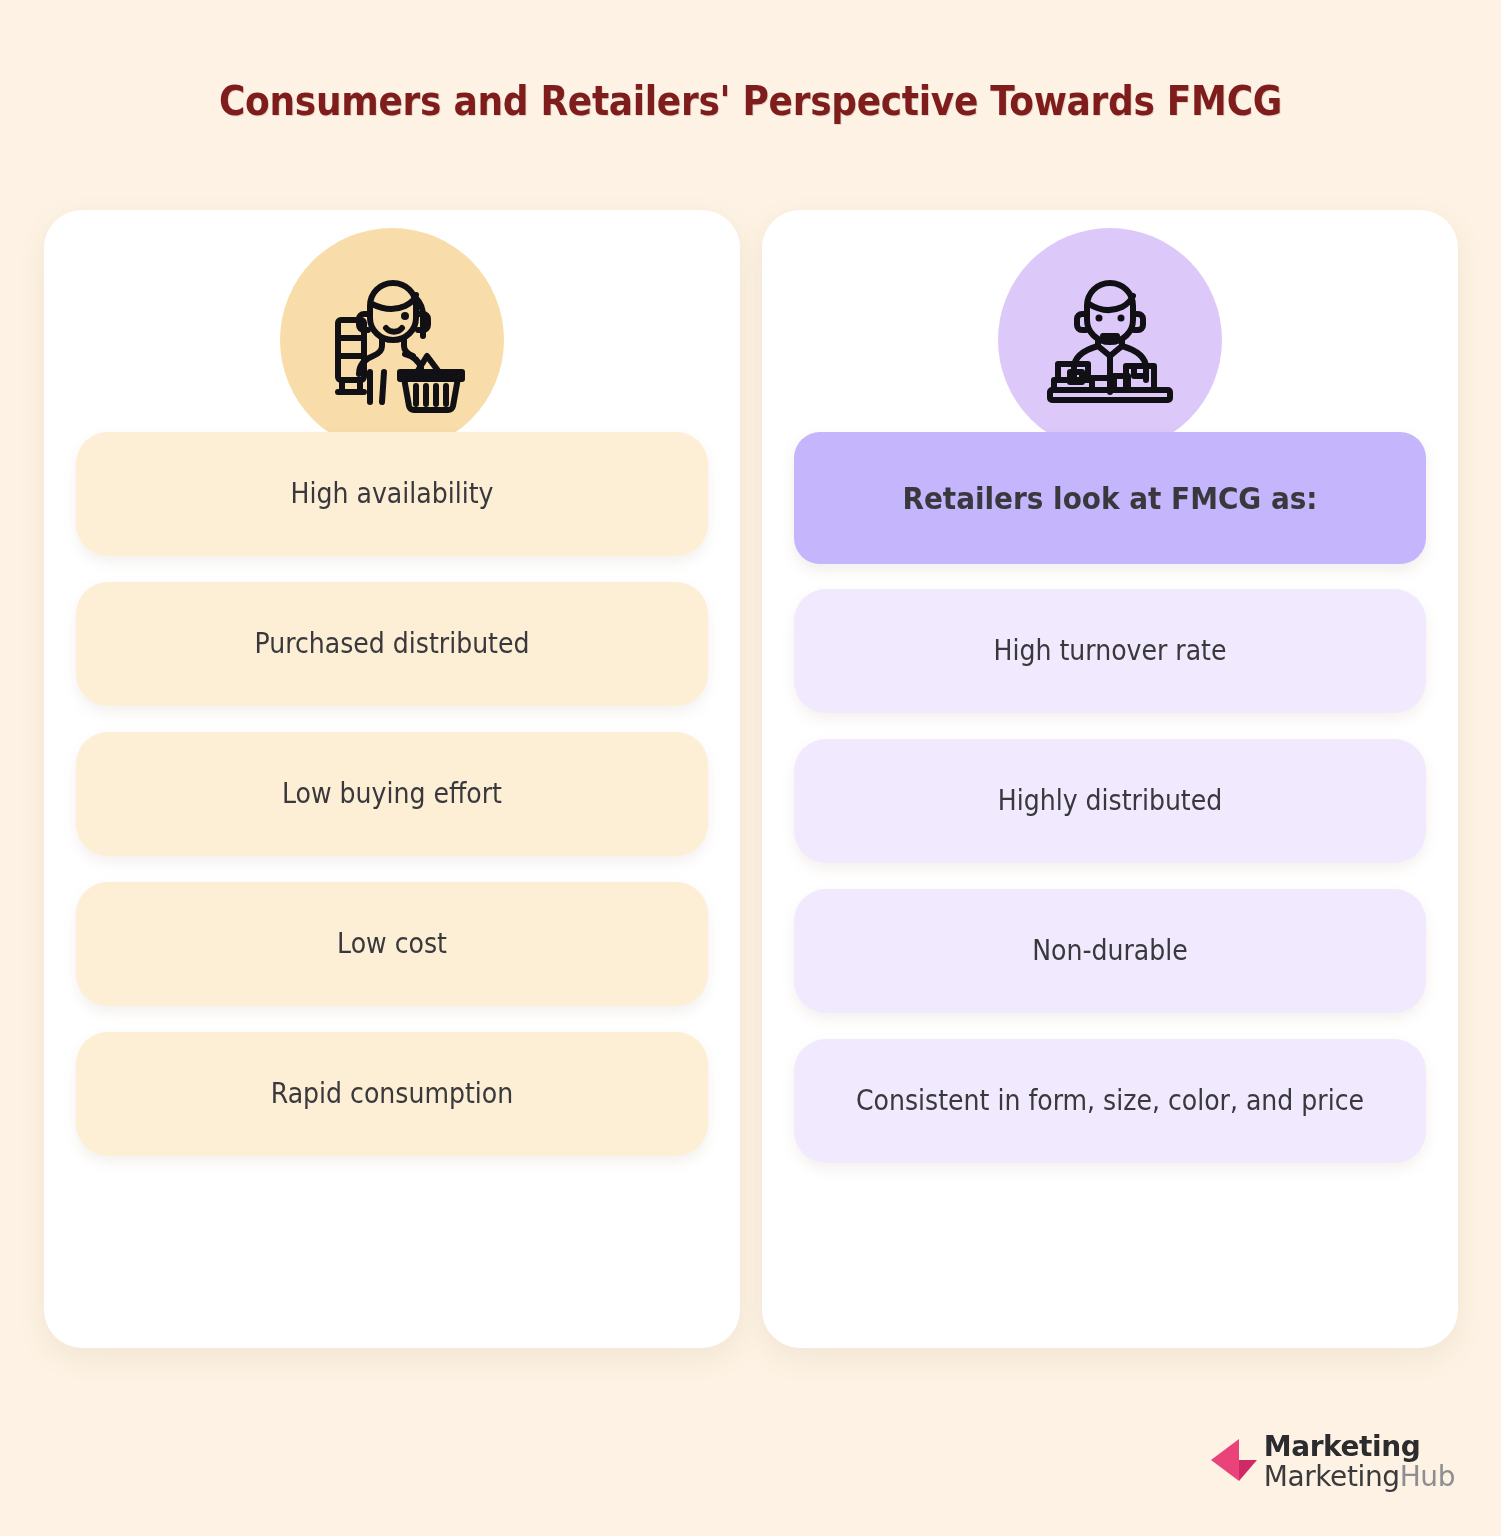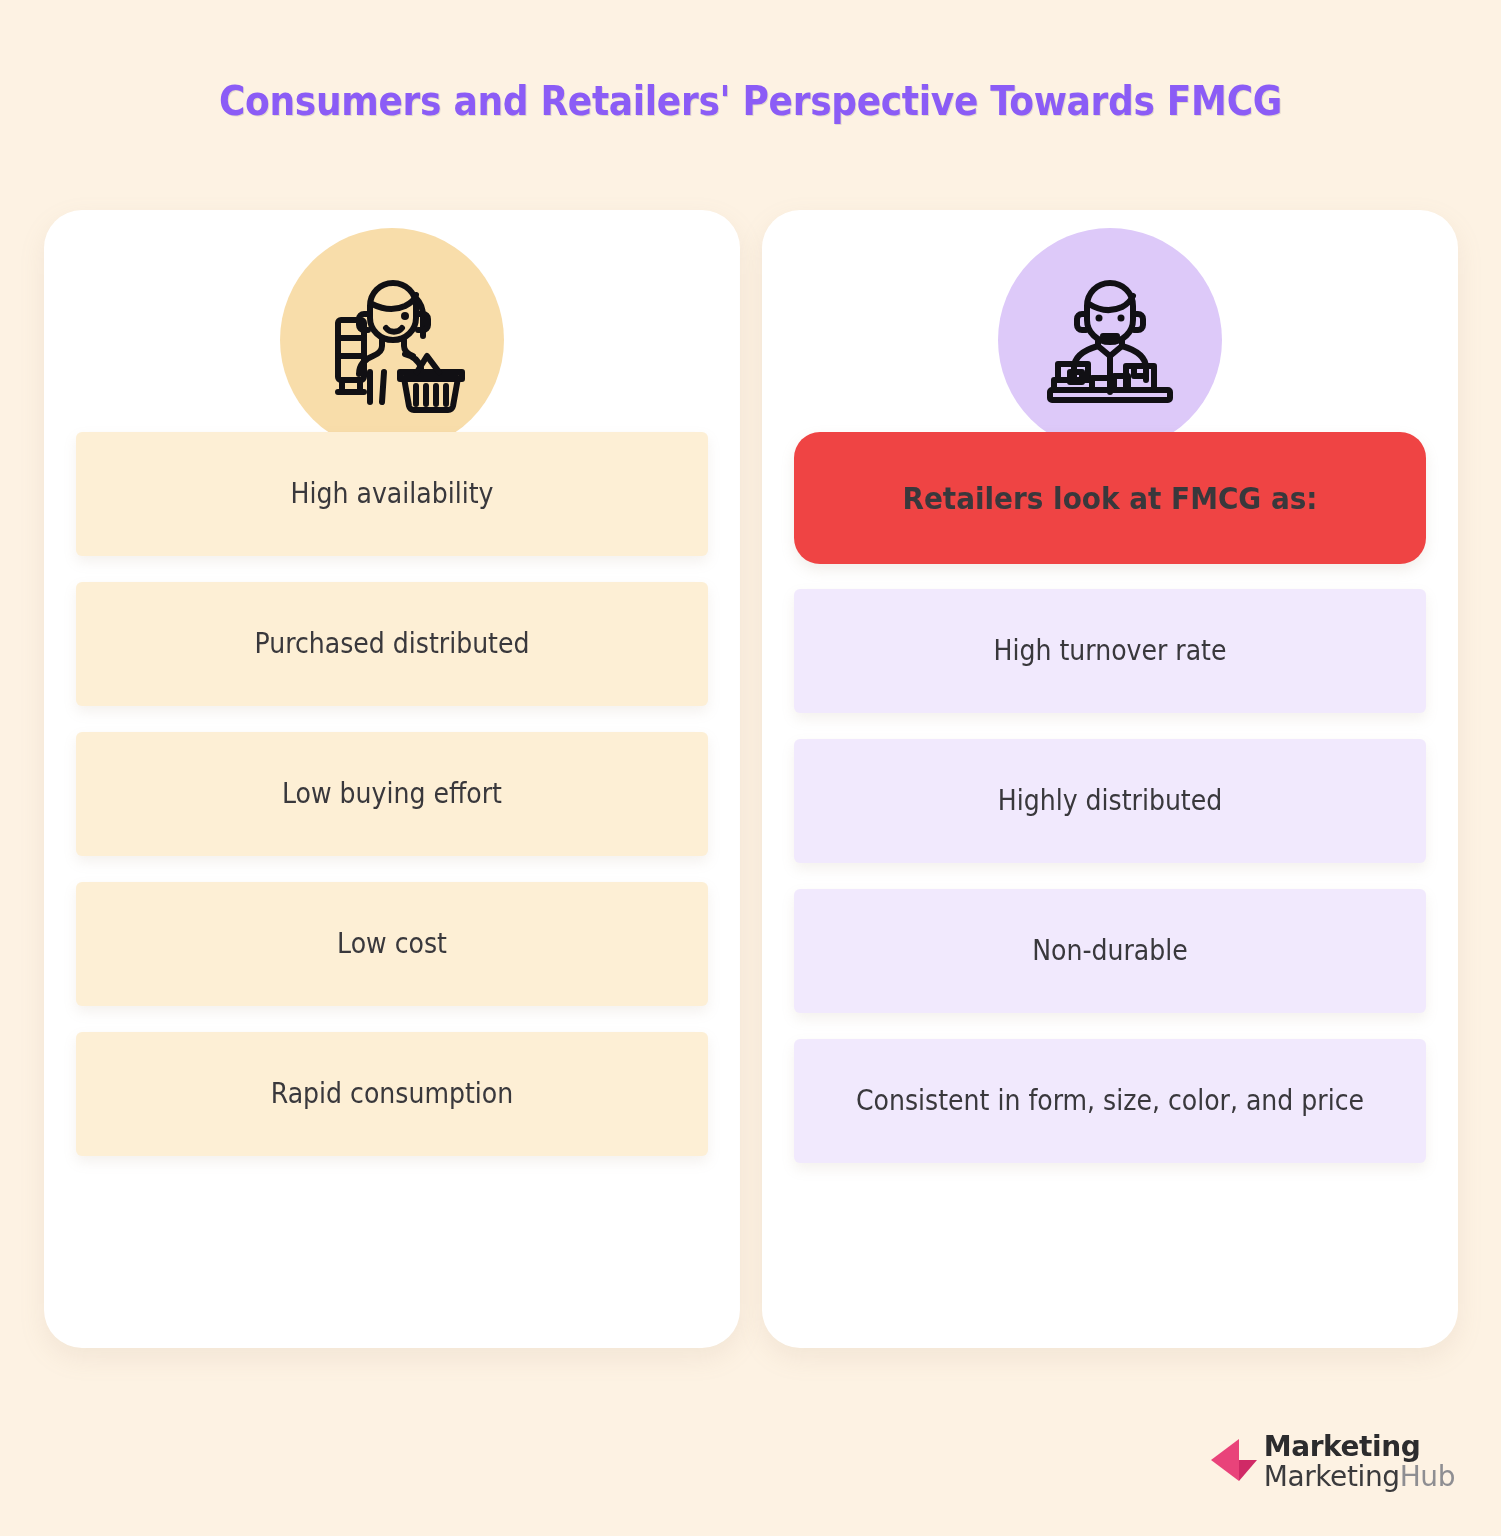--- a/index.html
+++ b/index.html
@@ -18,21 +18,21 @@
   
   .page-title {
     position: absolute;
     top: 78px;
     left: 0;
     width: 1501px;
     text-align: center;
     font-size: 40px;
     font-weight: 700;
     letter-spacing: -0.3px;
-    color: #8b5cf6;
+    color: #7f1d1d;
     font-family: "DejaVu Sans Condensed", "Liberation Sans Narrow", "Liberation Sans", sans-serif;
     text-shadow: 1px 1px 0 rgba(0,0,0,0.10);
   }
 
   
   .columns {
     position: absolute;
     top: 210px;
     left: 44px;
     width: 1414px;
@@ -87,25 +87,25 @@
     justify-content: center;
     text-align: center;
     font-size: 31px;
     font-weight: 700;
     color: #39383c;
     font-family: "DejaVu Sans Condensed", "Liberation Sans Narrow", "Liberation Sans", sans-serif;
     box-shadow: 0 6px 14px rgba(170,150,125,0.16);
     margin-bottom: 25px;
   }
   .card-consumers .pill-header { background: #f7dea8; }
-  .card-retailers .pill-header { background: #ef4444; }
+  .card-retailers .pill-header { background: #c4b5fd; }
 
   .pill-item {
     height: 124px;
-    border-radius: 6px;
+    border-radius: 32px;
     display: flex;
     align-items: center;
     justify-content: center;
     text-align: center;
     font-size: 28px;
     font-weight: 400;
     line-height: 1.22;
     color: #39383c;
     font-family: "DejaVu Sans Condensed", "Liberation Sans Narrow", "Liberation Sans", sans-serif;
     box-shadow: 0 6px 13px rgba(170,150,125,0.13);

